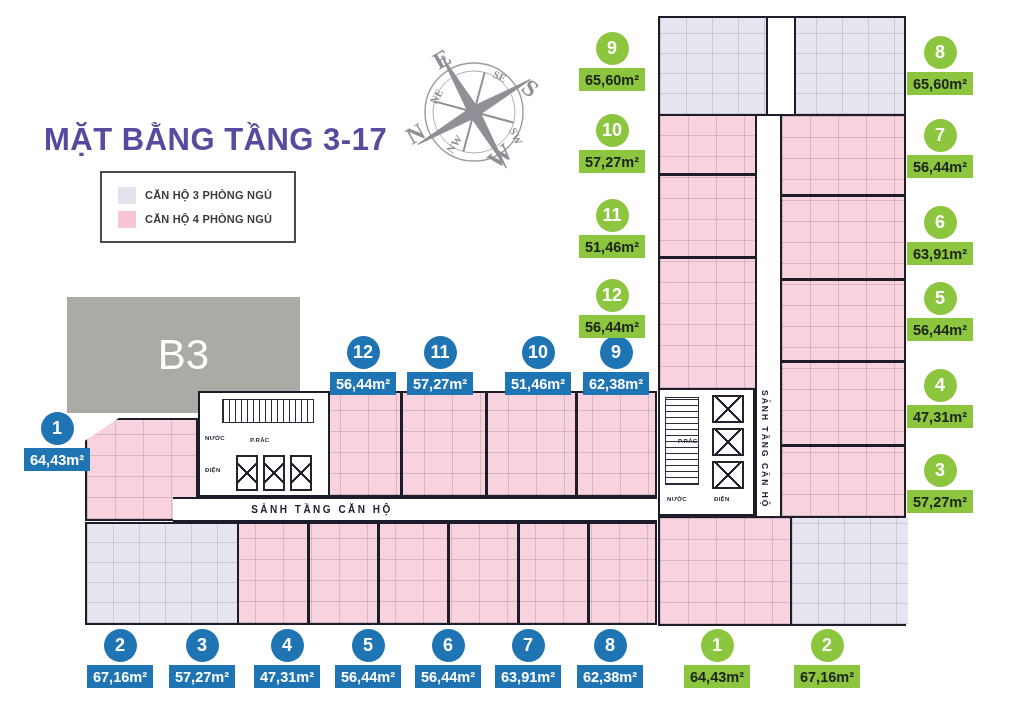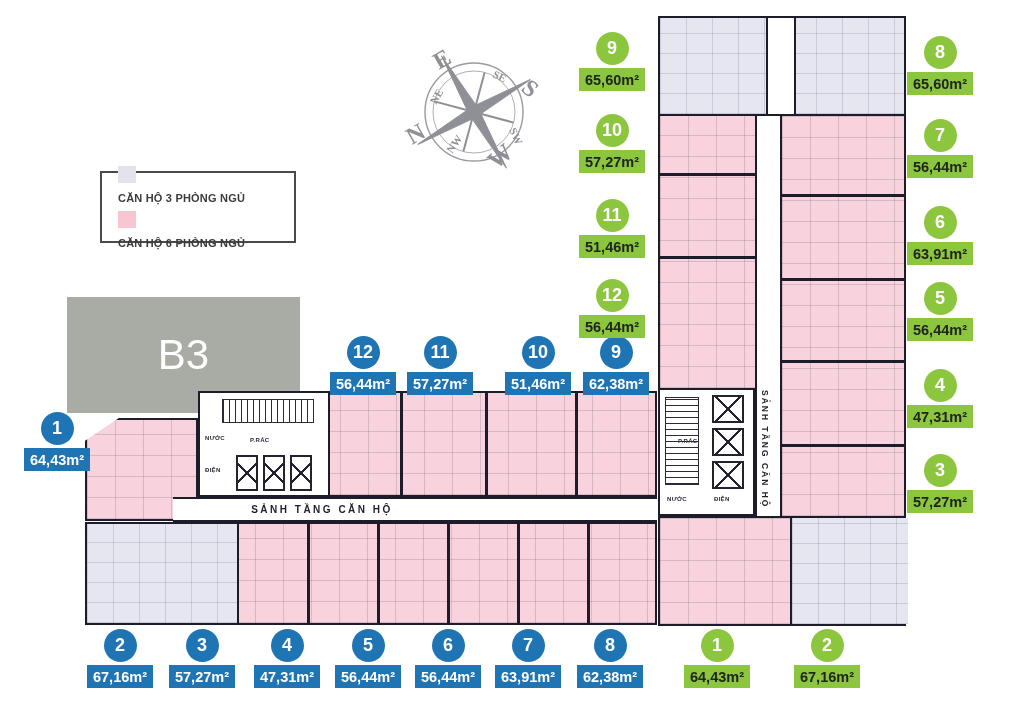--- a/index.html
+++ b/index.html
@@ -2,21 +2,21 @@
 <html><head>
 <meta charset="utf-8">
 <style>
   html,body{margin:0;padding:0;background:#fff;font-family:"Liberation Sans",sans-serif;}
   #stage{position:relative;width:1024px;height:713px;background:#fff;overflow:hidden;}
 
   
   #title{position:absolute;left:44px;top:122px;font-size:31px;font-weight:700;color:#584a9e;letter-spacing:.5px;white-space:nowrap;}
   #legend{position:absolute;left:100px;top:171px;width:196px;height:72px;border:2px solid #4a4a4a;background:#fff;
           display:flex;flex-direction:column;justify-content:center;gap:7px;padding-left:16px;box-sizing:border-box;}
-  .lrow{display:flex;gap:9px;flex-direction:column;}
+  .lrow{display:flex;align-items:center;gap:9px;}
   .sw{width:18px;height:17px;}
   .sw-lav{background:#e3e3ee;}
   .sw-pink{background:#f8c5d2;}
   .ltext{font-size:11px;font-weight:600;color:#3b3b3b;letter-spacing:.2px;white-space:nowrap;}
 
   
   .block{position:absolute;display:flex;align-items:center;justify-content:center;color:#fff;}
   #b3{left:67px;top:297px;width:233px;height:116px;background:#a9aca4;font-size:42px;font-weight:400;}
   #b2{left:461px;top:252px;width:66px;height:57px;background:#2b7cb5;border-radius:13px;font-size:33px;font-weight:600;}
   #b1{left:938px;top:558px;width:70px;height:60px;background:#8cc63e;border-radius:13px;font-size:33px;font-weight:600;}
@@ -52,29 +52,30 @@
                          linear-gradient(135deg,transparent calc(50% - 1px),#23232f calc(50% - 1px) calc(50% + 1px),transparent calc(50% + 1px));}
   .tiny{position:absolute;font-size:6px;font-weight:700;color:#2a2a38;letter-spacing:.3px;white-space:nowrap;}
   .hall{position:absolute;font-size:10px;font-weight:700;color:#1e1e2c;letter-spacing:2.5px;white-space:nowrap;}
   .hallv{writing-mode:vertical-rl;letter-spacing:2px;font-size:8.5px;}
 </style>
 </head>
 <body>
 
 <div id="stage">
 
+  <div id="title">MẶT BẰNG TẦNG 3-17</div>
 
   <div id="legend">
     <div class="lrow">
       <span class="sw sw-lav"></span>
       <span class="ltext">CĂN HỘ 3 PHÒNG NGỦ</span>
     </div>
     <div class="lrow">
       <span class="sw sw-pink"></span>
-      <span class="ltext">CĂN HỘ 6 PHÒNG NGỦ</span>
+      <span class="ltext">CĂN HỘ 4 PHÒNG NGỦ</span>
     </div>
   </div>
 
   <svg class="abs" style="left:396px;top:30px;" width="156" height="160" viewBox="0 0 156 160">
     <g stroke="#9a9aa1" fill="none">
       <circle cx="78" cy="82" r="49" stroke-width="1.4"></circle>
       <circle cx="78" cy="82" r="41" stroke-width="0.8"></circle>
     </g>
     <g transform="rotate(-120 78 82)" fill="#8f8f96" stroke="#8f8f96" stroke-width="1">
       <path d="M78 17 L83 77 L78 82 L73 77 Z"></path>

